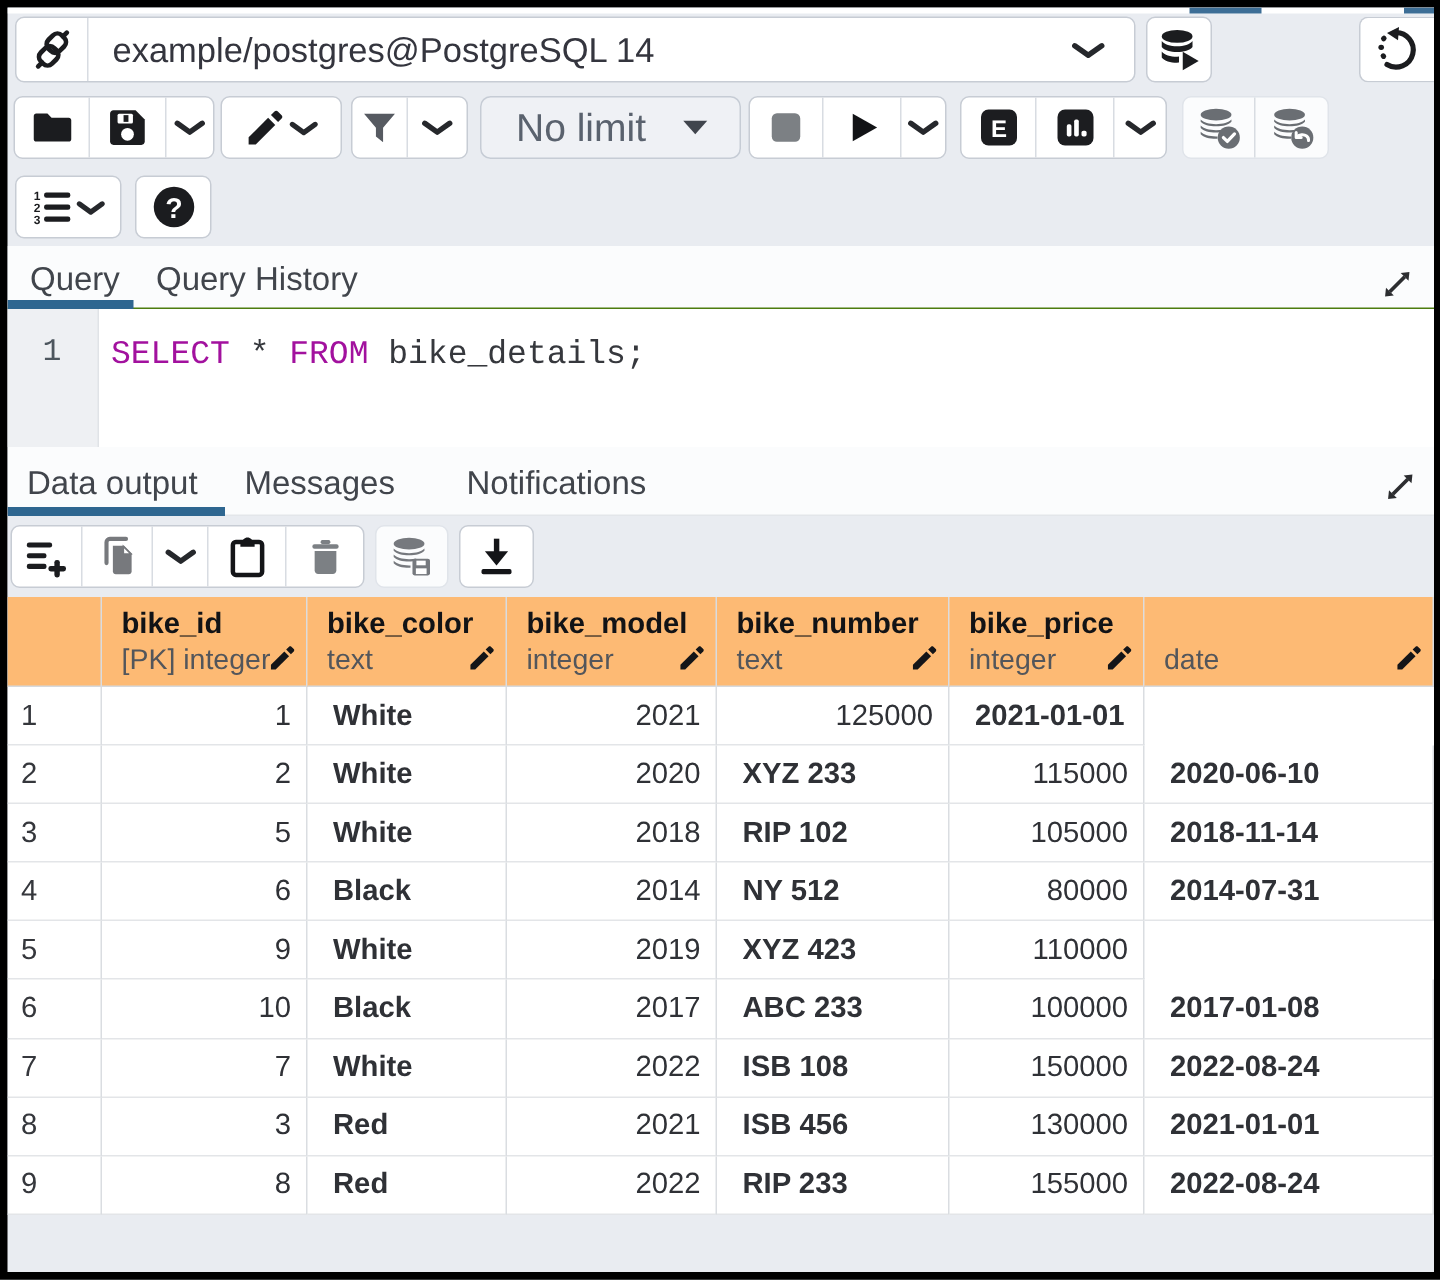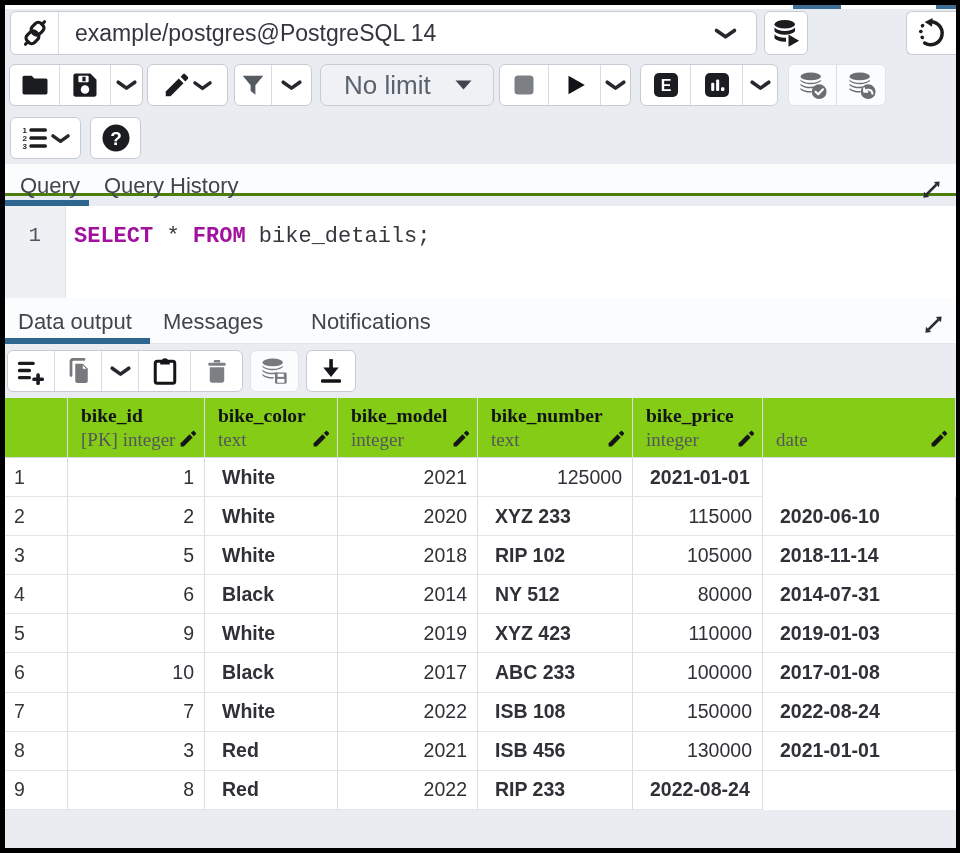--- a/index.html
+++ b/index.html
@@ -38,48 +38,48 @@
   border:1px solid #c6ccd5; border-radius:7px; display:flex; align-items:center; }
 #sel .stext { font-size:26px; color:#5a626e; margin-left:23px; }
 #sel .scaret { margin-left:auto; margin-right:21px; }
 #gD { left:494px; }
 #gE { left:635px; }
 #gF { left:783px; }
 
 #gM { left:5px; top:112px; width:71px; height:42px; }
 #help { left:85px; top:112px; width:51px; height:42px; }
 
-#tabbar1 { left:0; top:159px; width:951px; height:32px; background:#fbfcfd;
-  border-bottom:3px solid #4d7c0f; }
+#tabbar1 { left:0; top:159px; width:951px; height:42px; background:#fbfcfd;
+  border-bottom:1px solid #4d7c0f; }
 .tab { position:absolute; font-size:22px; color:#41454c; top:9px; }
 #tabbar1 .ind { position:absolute; left:0; top:36px; width:84px; height:6px; background:#2e6690; }
 .expand { position:absolute; }
 
 #editor { left:0; top:201px; width:951px; height:92px; background:#fff; }
 #editor .gutter { position:absolute; left:0; top:0; width:61px; height:92px;
   background:#eef0f3; border-right:1px solid #e0e3e7; }
 #editor .lnum { position:absolute; left:0; top:18px; width:36px; text-align:right;
   font-family:"Liberation Mono", monospace; font-size:21px; color:#4d565e; }
 #editor .code { position:absolute; left:69px; top:18px;
   font-family:"Liberation Mono", monospace; font-size:22px; color:#36383d; white-space:pre; }
-#editor .kw { color:#a2119e; font-weight:bold; }
+#editor .kw { color:#a2119e; font-weight:normal; }
 
 #tabbar2 { left:0; top:293px; width:951px; height:46px; background:#fbfcfd;
   border-bottom:1px solid #e3e6ea; }
 #tabbar2 .tab { top:11px; }
 #tabbar2 .ind { position:absolute; left:0; top:40px; width:145px; height:6px; background:#2e6690; }
 
 #dtb { left:0; top:339px; width:951px; height:54px; background:#e9ecf1; }
 
 #grid { left:0; top:393px; width:951px; background:#fff; font-size:19.5px; }
 .hrow, .drow { display:grid; grid-template-columns:63px 137px 133px 140px 155px 130px 193px; }
 .hrow { height:60px; }
 .drow { height:39.1px; }
-.hc { background:#84cc16; border-right:1px solid #d9dce0; border-bottom:1px solid #d6d9dd;
-  padding:6px 0 0 13px; position:relative; line-height:24px;font-family:Liberation Serif, serif; }
+.hc { background:#fdba74; border-right:1px solid #d9dce0; border-bottom:1px solid #d6d9dd;
+  padding:6px 0 0 13px; position:relative; line-height:24px; }
 .hc .nm { font-weight:bold; color:#121316; }
 .hc .tp { color:#53565b; font-size:19px; }
 .hc .pen { position:absolute; right:5px; bottom:8px; }
 .dc { border-right:1px solid #dadde1; border-bottom:1px solid #e3e5e8;
   color:#2f3136; display:flex; align-items:center; }
 .dc.num { justify-content:flex-end; padding-right:10px; }
 .dc.txt { padding-left:17px;font-weight:bold; }
 .dc.rn { padding-left:9px; color:#35373c; }
 </style>
 </head>
@@ -442,21 +442,20 @@
       <div class="dc num">80000</div>
       <div class="dc txt">2014-07-31</div>
     </div>
     <div class="drow">
       <div class="dc rn">5</div>
       <div class="dc num">9</div>
       <div class="dc txt">White</div>
       <div class="dc num">2019</div>
       <div class="dc txt">XYZ 423</div>
       <div class="dc num">110000</div>
-      <div class="dc txt">2019-01-03</div>
     </div>
     <div class="drow">
       <div class="dc rn">6</div>
       <div class="dc num">10</div>
       <div class="dc txt">Black</div>
       <div class="dc num">2017</div>
       <div class="dc txt">ABC 233</div>
       <div class="dc num">100000</div>
       <div class="dc txt">2017-01-08</div>
     </div>
@@ -477,16 +476,17 @@
       <div class="dc txt">ISB 456</div>
       <div class="dc num">130000</div>
       <div class="dc txt">2021-01-01</div>
     </div>
     <div class="drow">
       <div class="dc rn">9</div>
       <div class="dc num">8</div>
       <div class="dc txt">Red</div>
       <div class="dc num">2022</div>
       <div class="dc txt">RIP 233</div>
+      <div class="dc num">155000</div>
       <div class="dc txt">2022-08-24</div>
     </div>
   </div>
 </div>
 
 </body></html>

